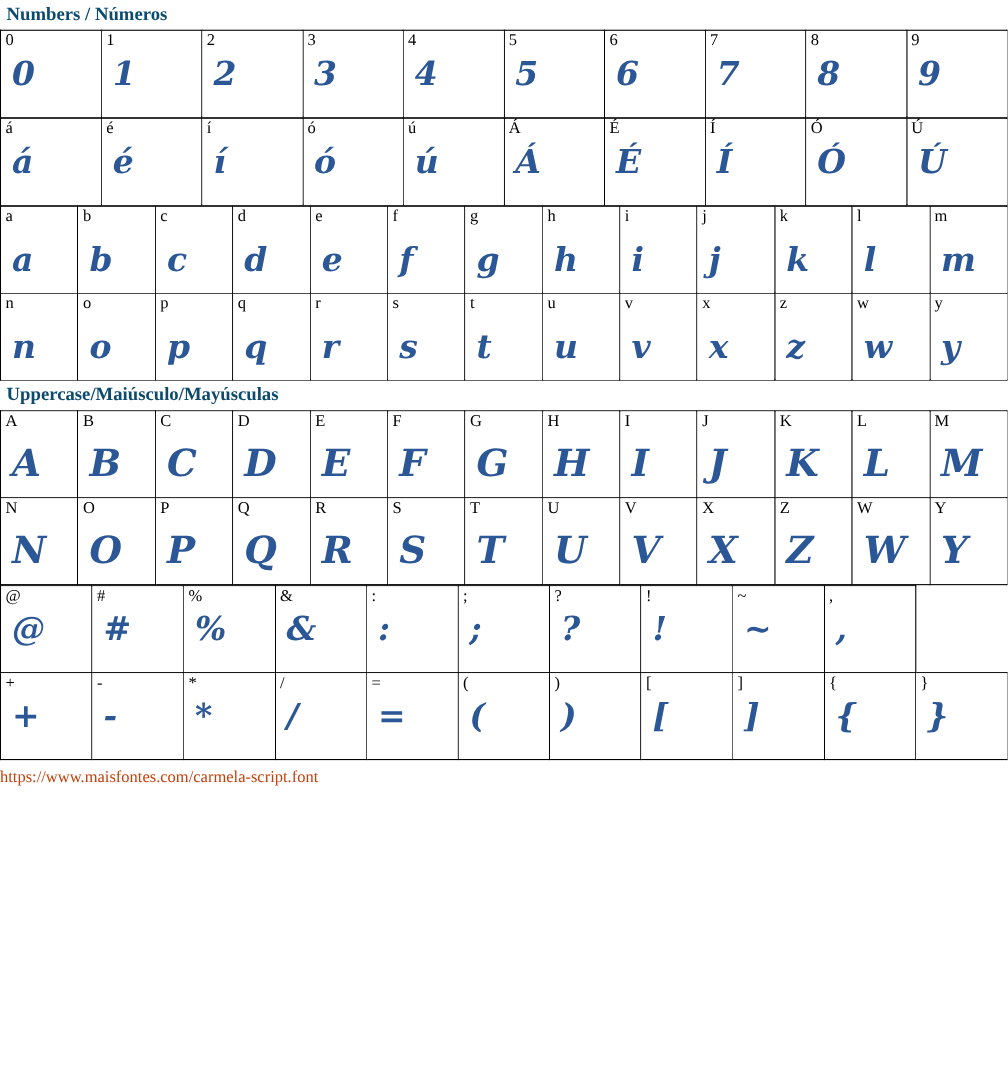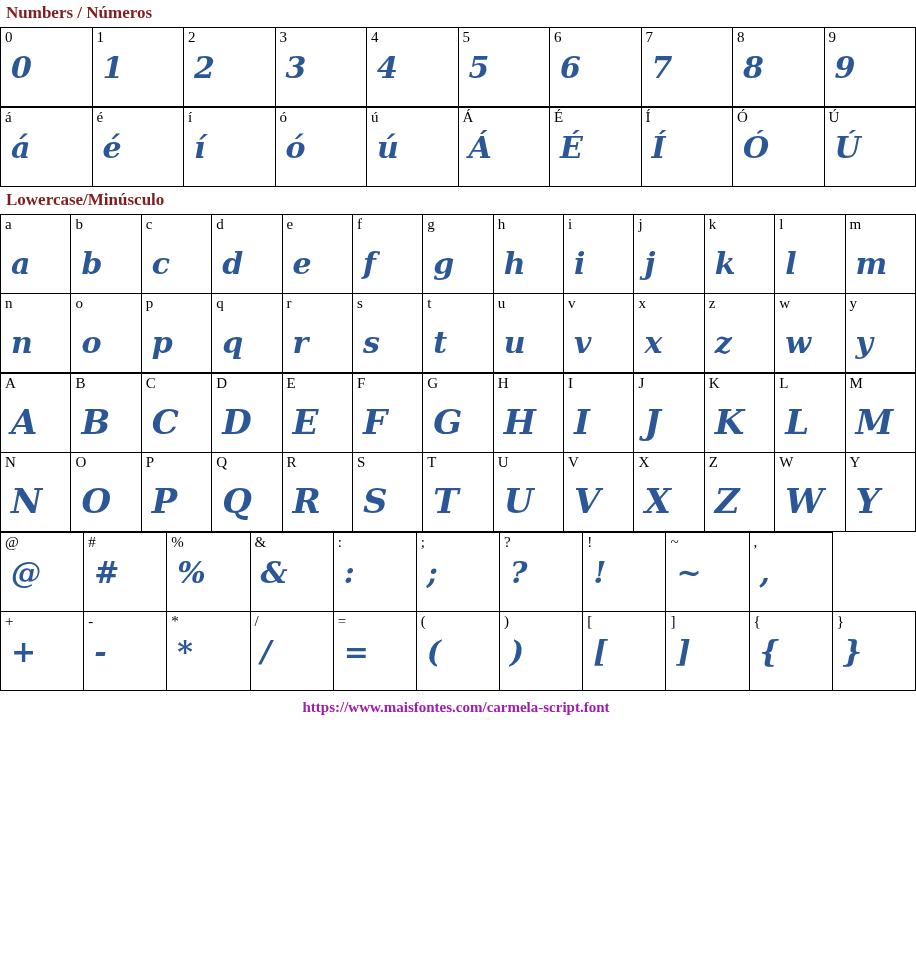--- a/index.html
+++ b/index.html
@@ -18,21 +18,21 @@
   .page {
     width: 916px;
     box-sizing: border-box;
   }
   .section-title {
     font-family: "Liberation Serif", serif;
     font-weight: bold;
     font-size: 17px;
     line-height: 20px;
     padding: 3px 0 4px 6px;
-    color: #7f1d1d;
+    color: #0c4a6e;
   }
   table.glyph-table {
     border-collapse: collapse;
     table-layout: fixed;
     width: 916px;
     margin: 0;
   }
   table.glyph-table td {
     border: 1px solid #000000;
     vertical-align: top;
@@ -75,27 +75,26 @@
   .tbl-numbers td { height: 62px; }
   .tbl-numbers .cell-glyph { top: 18px; height: 42px; }
   .tbl-accent td { height: 62px; }
   .tbl-accent .cell-glyph { top: 18px; height: 42px; }
   .tbl-lower td { height: 78px; }
   .tbl-upper td { height: 78px; }
   .tbl-others td { height: 62px; }
   .tbl-others .cell-glyph { top: 18px; height: 42px; }
 
   .footer {
-    text-align: center;
+    text-align: left;
     font-family: "Liberation Serif", serif;
     font-size: 15px;
     line-height: 20px;
     padding: 6px 4px 0 0;
-    color: #a21caf;
-    font-weight: bold;
+    color: #c2410c;
   }
 </style>
 </head>
 <body>
 
 <div class="page">
 
   <div class="section-title">Numbers / Números</div>
   <table class="glyph-table tbl-numbers">
     <tbody>
@@ -184,21 +183,20 @@
             <span class="cell-glyph">Ó</span>
           </td>
       <td>
             <span class="cell-label">Ú</span>
             <span class="cell-glyph">Ú</span>
           </td>
     </tr>
   </tbody>
     </table>
 
-  <div class="section-title">Lowercase/Minúsculo</div>
   <table class="glyph-table tbl-lower">
     <tbody>
         <tr>
       <td>
             <span class="cell-label">a</span>
             <span class="cell-glyph">a</span>
           </td>
       <td>
             <span class="cell-label">b</span>
             <span class="cell-glyph">b</span>
@@ -298,20 +296,21 @@
             <span class="cell-glyph">w</span>
           </td>
       <td>
             <span class="cell-label">y</span>
             <span class="cell-glyph">y</span>
           </td>
     </tr>
   </tbody>
     </table>
 
+  <div class="section-title">Uppercase/Maiúsculo/Mayúsculas</div>
   <table class="glyph-table tbl-upper">
     <tbody>
         <tr>
       <td>
             <span class="cell-label">A</span>
             <span class="cell-glyph big">A</span>
           </td>
       <td>
             <span class="cell-label">B</span>
             <span class="cell-glyph big">B</span>

